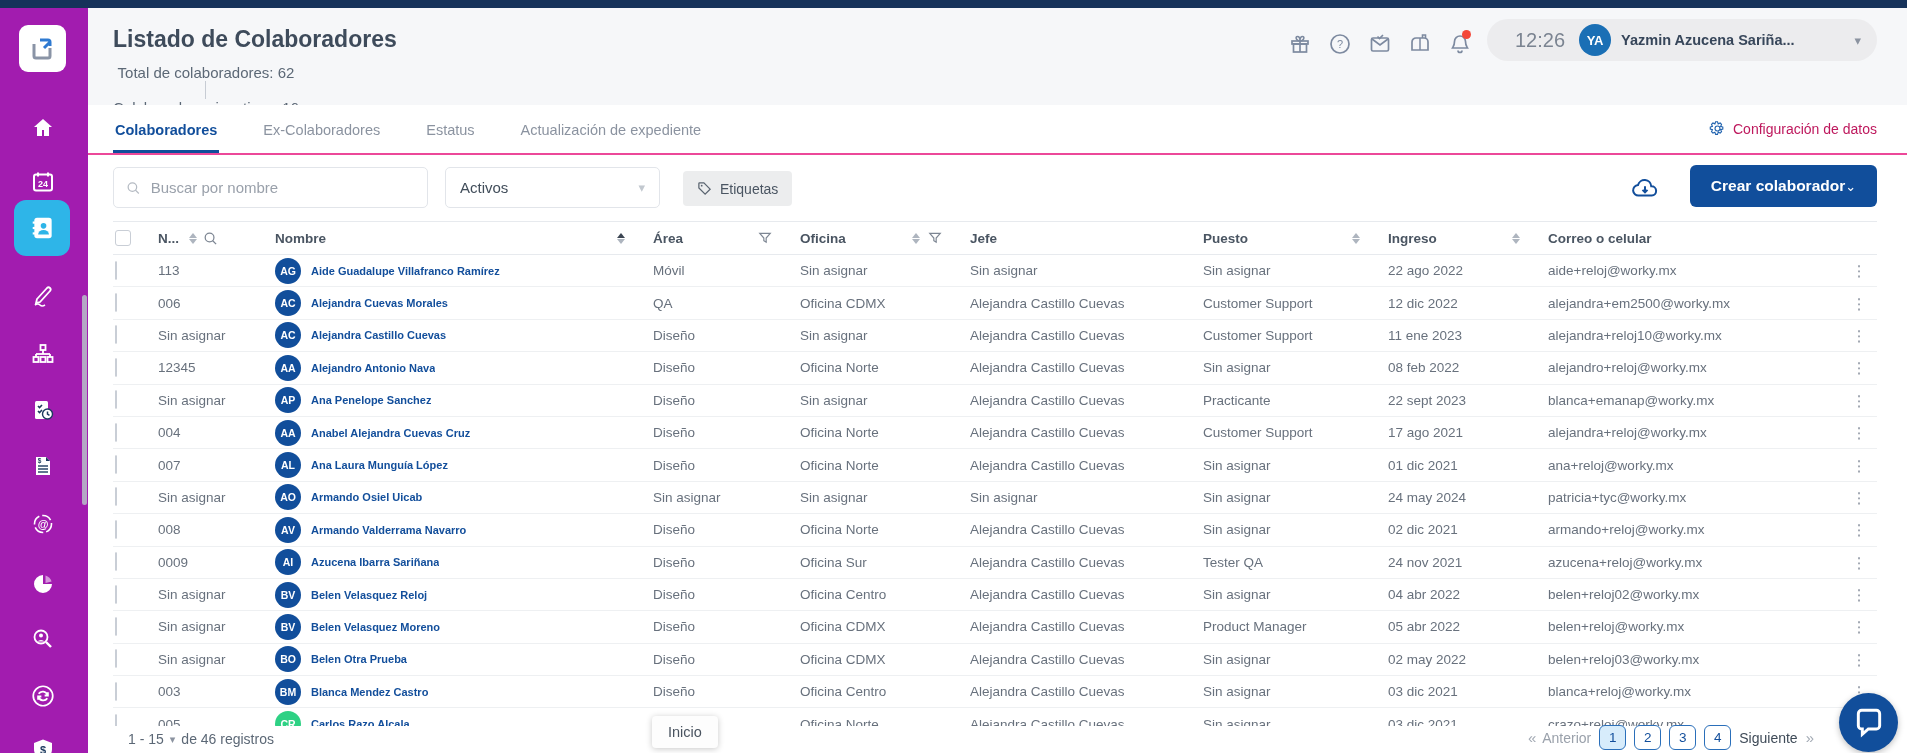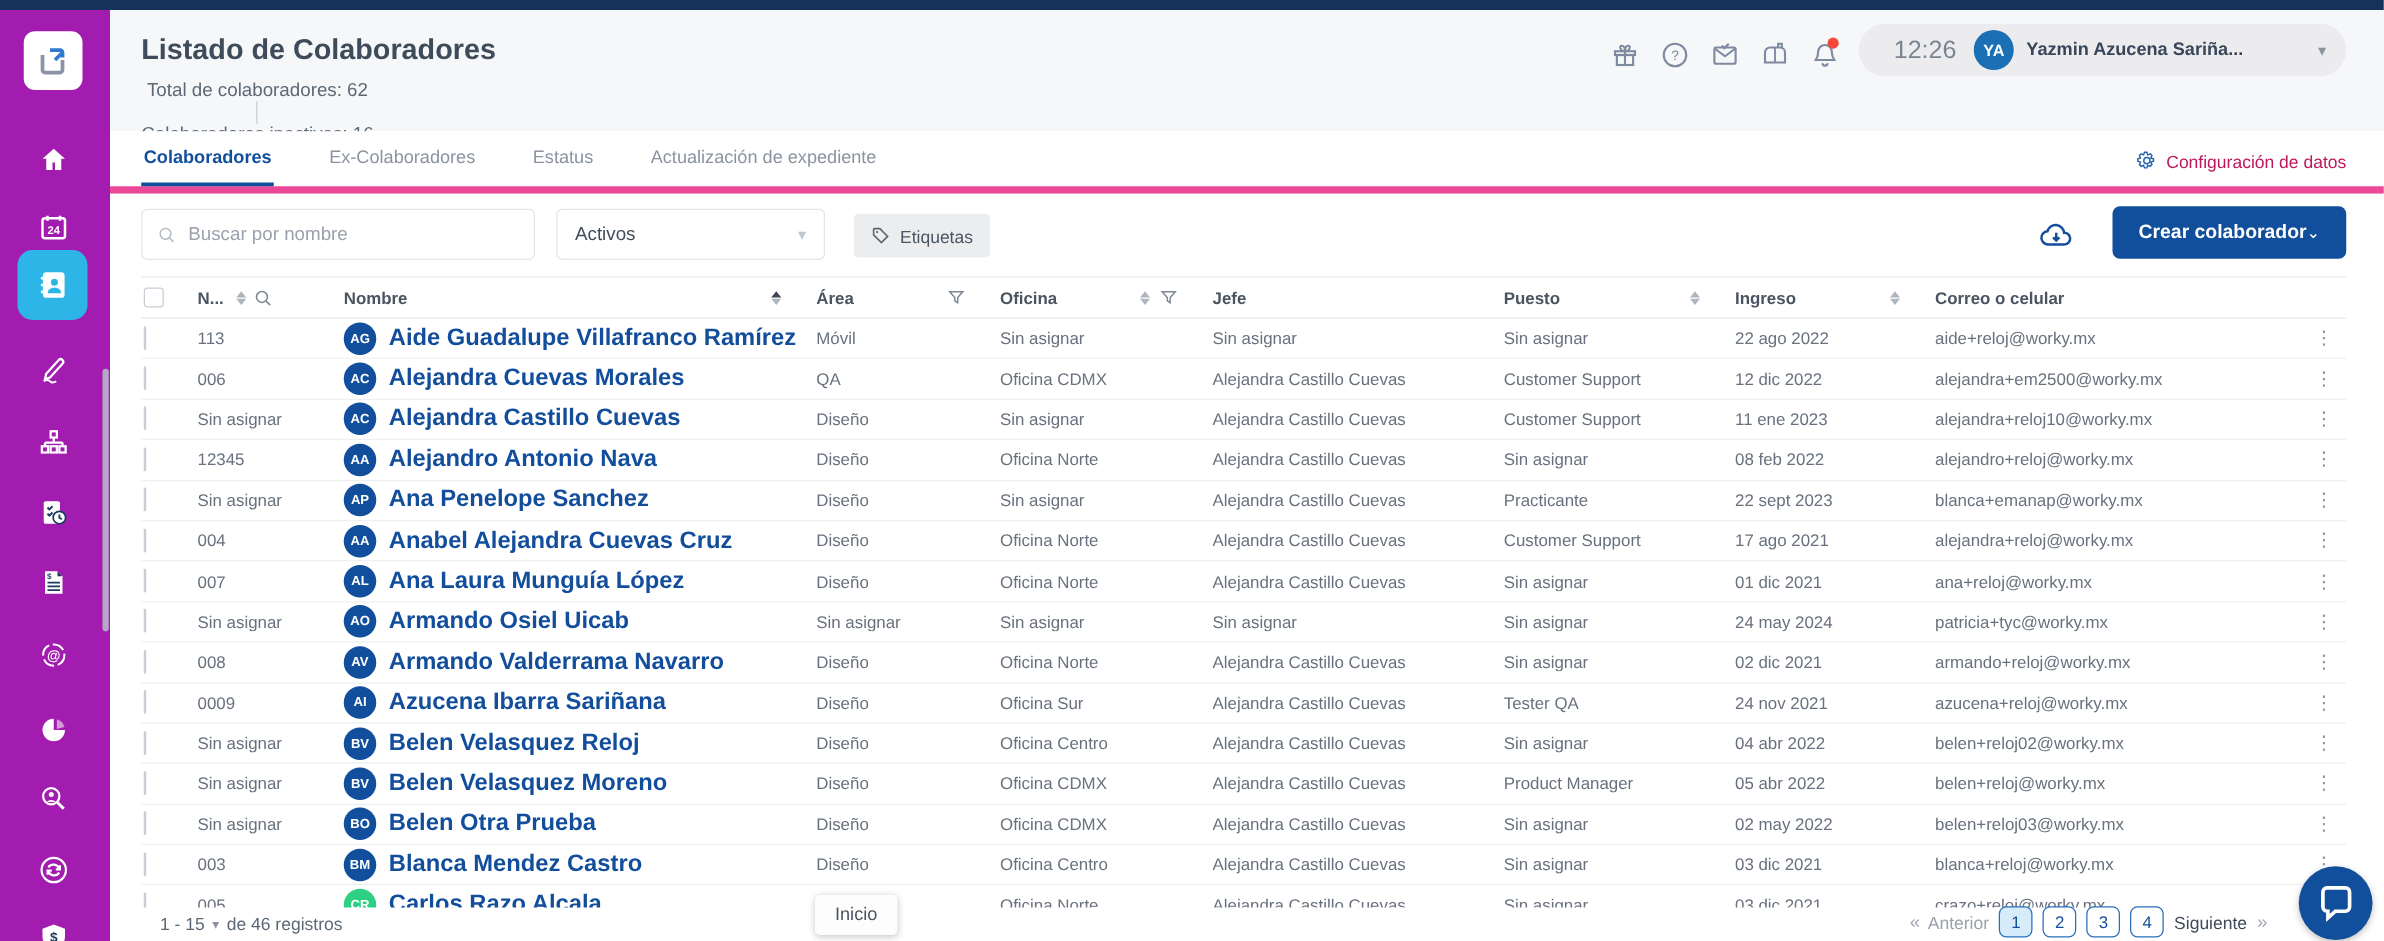--- a/index.html
+++ b/index.html
@@ -25,21 +25,21 @@
   .top-icons .ticon { position:relative; width:24px; height:24px; cursor:pointer; }
   .bell-dot { position:absolute; right:1px; top:-2px; width:9px; height:9px; border-radius:50%; background:#f4483a; }
 
   .user-pill { position:absolute; right:30px; top:11px; width:390px; height:42px; background:#ececee; border-radius:21px; display:flex; align-items:center; padding:0 16px; cursor:pointer; }
   .pill-time { font-size:20px; color:#7b8491; margin-left:12px; }
   .pill-avatar { width:32px; height:32px; border-radius:50%; background:#1a6fb5; color:#fff; font-size:13px; font-weight:bold; display:flex; align-items:center; justify-content:center; margin-left:14px; }
   .pill-name { font-size:14.5px; font-weight:bold; color:#37465a; margin-left:10px; white-space:nowrap; overflow:hidden; max-width:250px; }
   .pill-chev { margin-left:auto; color:#8b93a0; font-size:13px; }
 
   
-  .tabsrow { position:relative; width:100%; height:50px; background:#fff; border-bottom:6px solid #ec4899; }
+  .tabsrow { position:relative; width:100%; height:50px; background:#fff; border-bottom:2px solid #ec4899; }
   .tabs { position:absolute; left:28px; bottom:0; display:flex; gap:42px; }
   .tab { font-size:14.5px; color:#8b93a0; padding:14px 2px 12px; cursor:pointer; white-space:nowrap; }
   .tab.active { color:#114e9b; font-weight:bold; border-bottom:3px solid #114e9b; }
   .cfg-link { position:absolute; right:30px; top:15px; display:flex; align-items:center; gap:7px; color:#be185d; font-size:14px; cursor:pointer; }
 
   
   .controls { position:relative; width:100%; height:66px; background:#fff; }
   .search-box { position:absolute; left:28px; top:12px; width:315px; height:41px; border:1px solid #e2e5ea; border-radius:5px; display:flex; align-items:center; padding:0 12px; background:#fff; }
   .search-box input { border:none; outline:none; font-size:15px; color:#414d5a; width:100%; margin-left:10px; font-family:"Liberation Sans",sans-serif; background:transparent; }
   .search-box input::placeholder { color:#9aa1ab; }
@@ -57,21 +57,21 @@
   .th { display:flex; align-items:center; gap:6px; }
   .sorter { display:flex; flex-direction:column; gap:1px; margin-left:4px; cursor:pointer; }
   .sorter i { width:0; height:0; border-left:4px solid transparent; border-right:4px solid transparent; display:block; }
   .sorter .up { border-bottom:5px solid #aeb5bf; }
   .sorter .dn { border-top:5px solid #aeb5bf; }
   .push { margin-left:auto; margin-right:28px; display:flex; align-items:center; gap:8px; }
   .cell { font-size:13.5px; color:#68717d; white-space:nowrap; overflow:hidden; }
   .chk { width:16px; height:16px; border:1.5px solid #c9ced6; border-radius:3px; background:#fff; cursor:pointer; margin-left:2px; }
   .name-cell { display:flex; align-items:center; gap:10px; }
   .avatar { width:26px; height:26px; border-radius:50%; color:#fff; font-size:10.5px; font-weight:bold; display:flex; align-items:center; justify-content:center; flex:0 0 26px; }
-  .pname { font-size:19px; font-weight:bold; color:#124e9b; white-space:nowrap; overflow:hidden; cursor:pointer; }
+  .pname { font-size:11px; font-weight:bold; color:#124e9b; white-space:nowrap; overflow:hidden; cursor:pointer; }
   .kebab { color:#8b93a0; font-size:15px; letter-spacing:0; line-height:5px; cursor:pointer; text-align:center; }
 
   
   .footer { position:absolute; left:0; bottom:0; width:100%; height:27px; background:#fff; }
   .range { position:absolute; left:43px; bottom:6px; font-size:14px; color:#5c6876; display:flex; gap:6px; align-items:center; }
   .range .chev { color:#8b93a0; font-size:11px; }
   .pagination { position:absolute; right:95px; bottom:3px; display:flex; align-items:center; gap:8px; font-size:14px; }
   .pg-icon { color:#a3aab4; font-size:15px; letter-spacing:-2px; cursor:pointer; }
   .pg-prev { color:#9aa1ab; cursor:pointer; }
   .pg-next { color:#3f4b58; cursor:pointer; }

